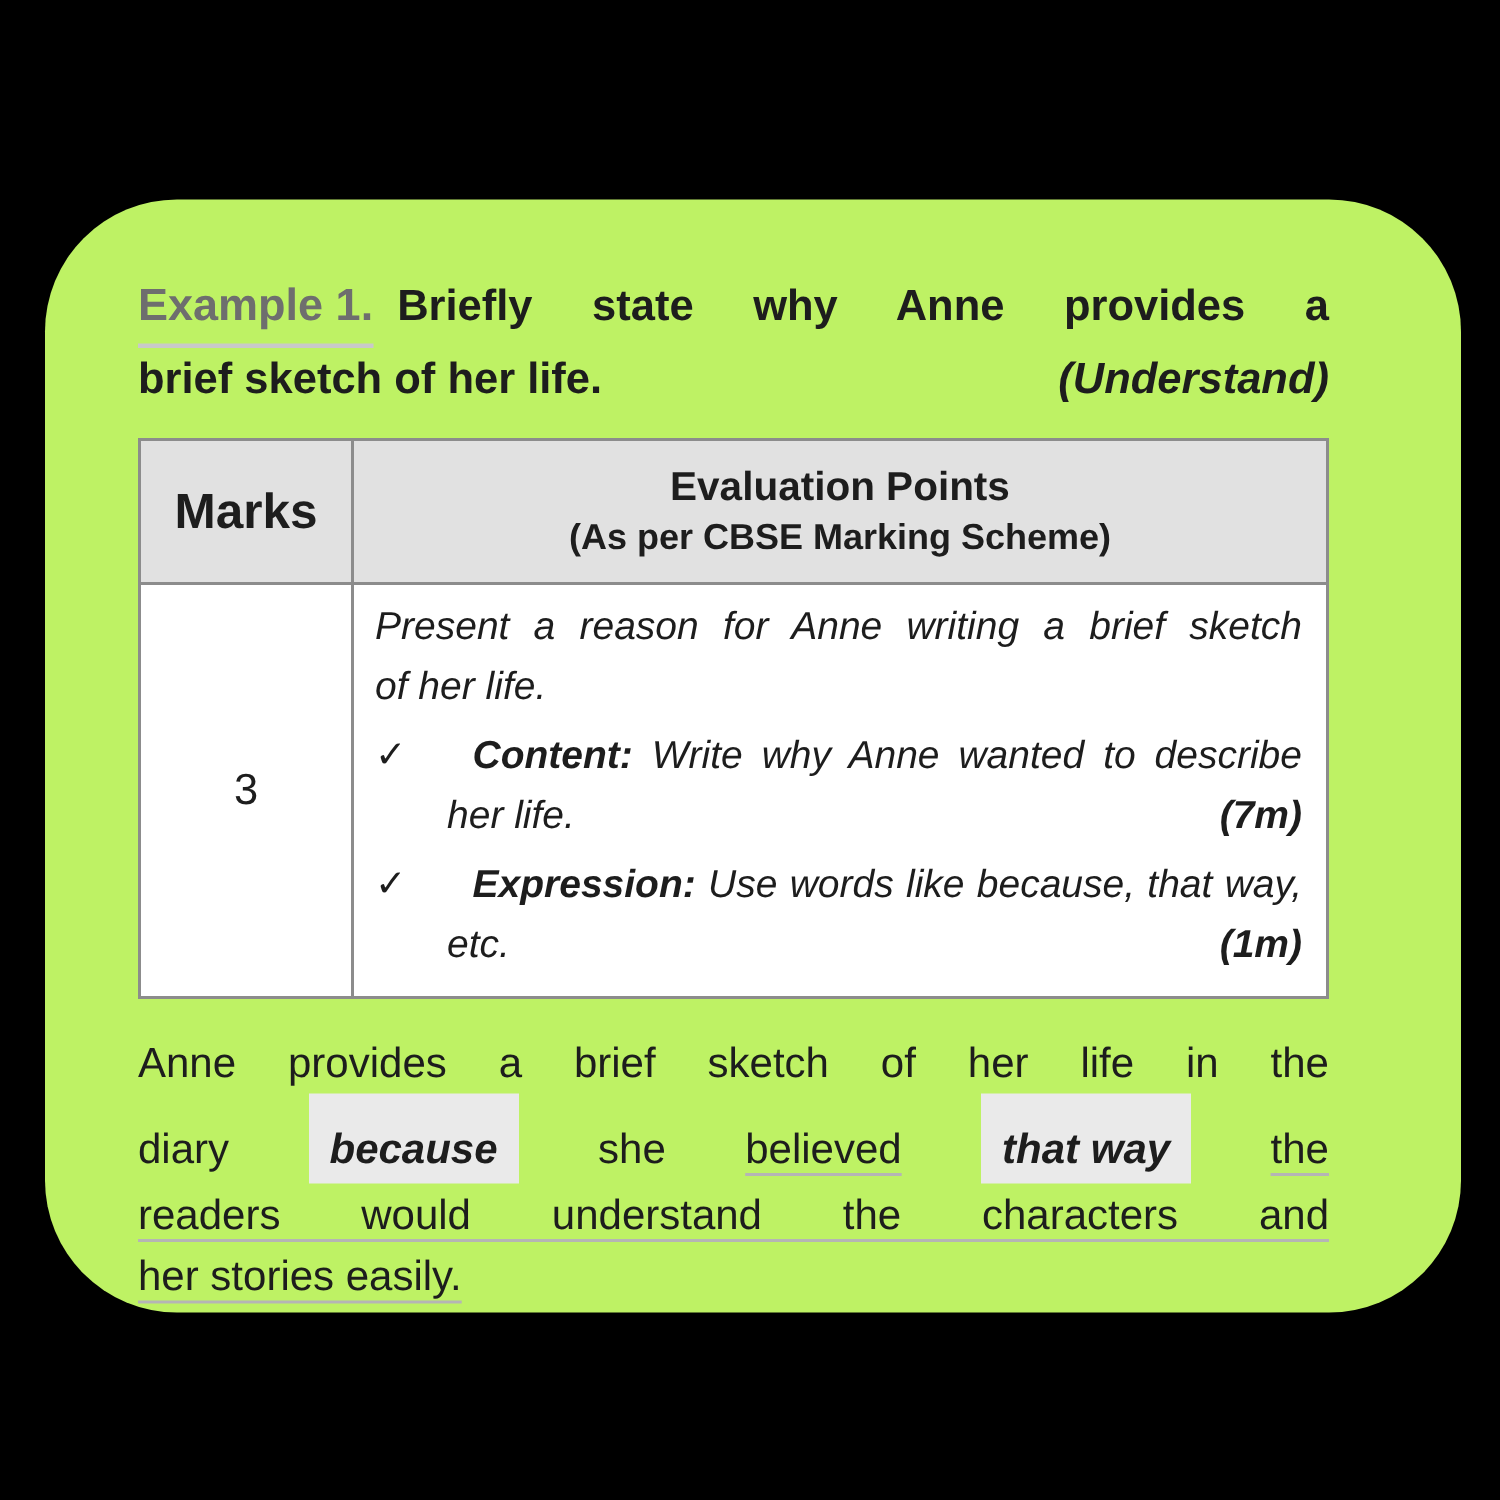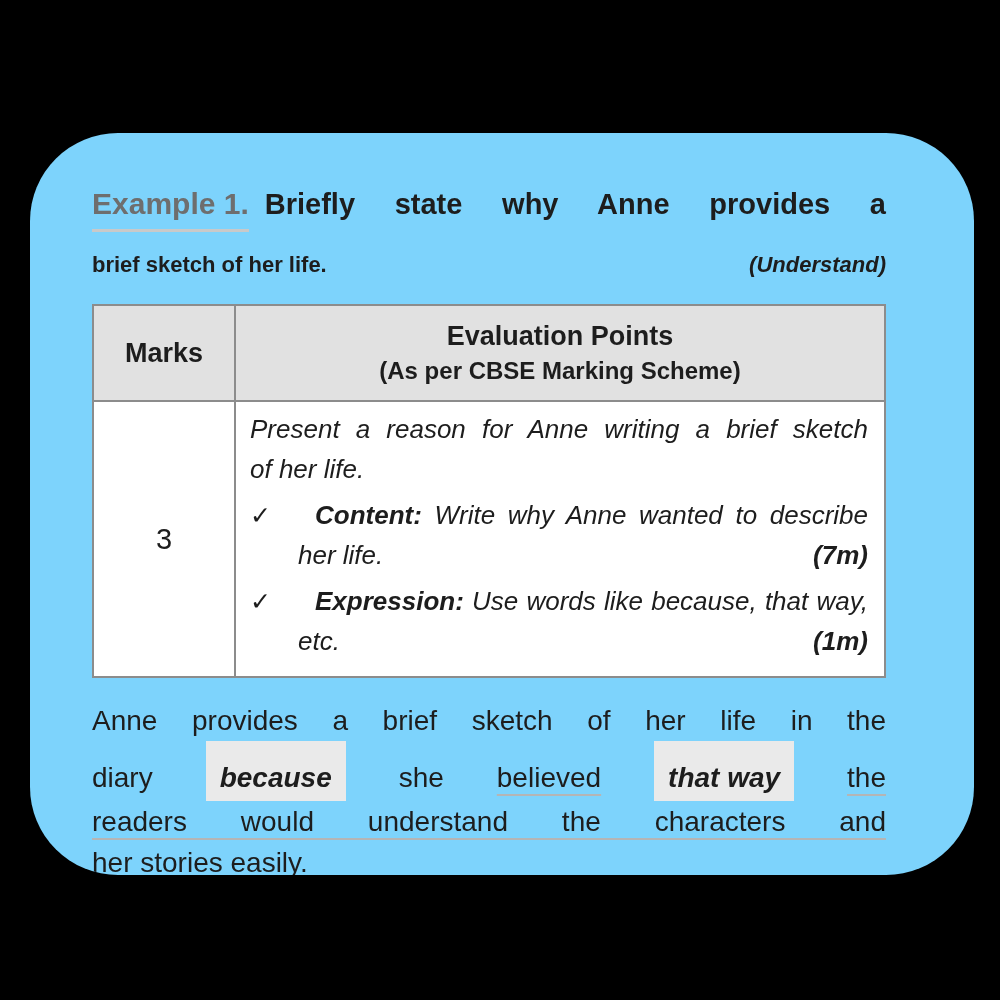--- a/index.html
+++ b/index.html
@@ -10,21 +10,21 @@
     background: #000000;
     font-family: "Liberation Sans", sans-serif;
   }
 
   .card {
     position: absolute;
     left: 30px;
     top: 133px;
     width: 944px;
     height: 742px;
-    background: #7dd3fc;
+    background: #bef264;
     border-radius: 88px;
     box-sizing: border-box;
     padding: 50px 88px 0 62px;
     color: #1d1d1d;
     overflow: hidden;
   }
 
   
   .q-line1 {
     display: flex;
@@ -43,43 +43,43 @@
   }
   .q-l1-text {
     flex: 1;
     text-align: justify;
     text-align-last: justify;
   }
   .q-line2 {
     display: flex;
     justify-content: space-between;
     font-weight: 700;
-    font-size: 22px;
+    font-size: 29px;
     line-height: 42px;
-    margin-top: 12px;
+    margin-top: 0;
   }
   .q-tag { font-style: italic; }
 
   
   table.marks-table {
     width: 100%;
     border-collapse: collapse;
     margin-top: 18px;
   }
   .marks-table th, .marks-table td {
     border: 2px solid #8c8c8c;
   }
   .marks-table thead th {
     background: #e1e1e1;
     text-align: center;
     vertical-align: middle;
     font-weight: 700;
     padding: 12px 6px;
   }
-  th.marks-col { width: 128px; font-size: 27px; }
+  th.marks-col { width: 128px; font-size: 33px; }
   .hdr-line1 { font-size: 27px; line-height: 36px; }
   .hdr-line2 { font-size: 24px; line-height: 34px; }
 
   td.marks-cell {
     text-align: center;
     vertical-align: middle;
     font-size: 29px;
     font-weight: 400;
     background: #ffffff;
   }

